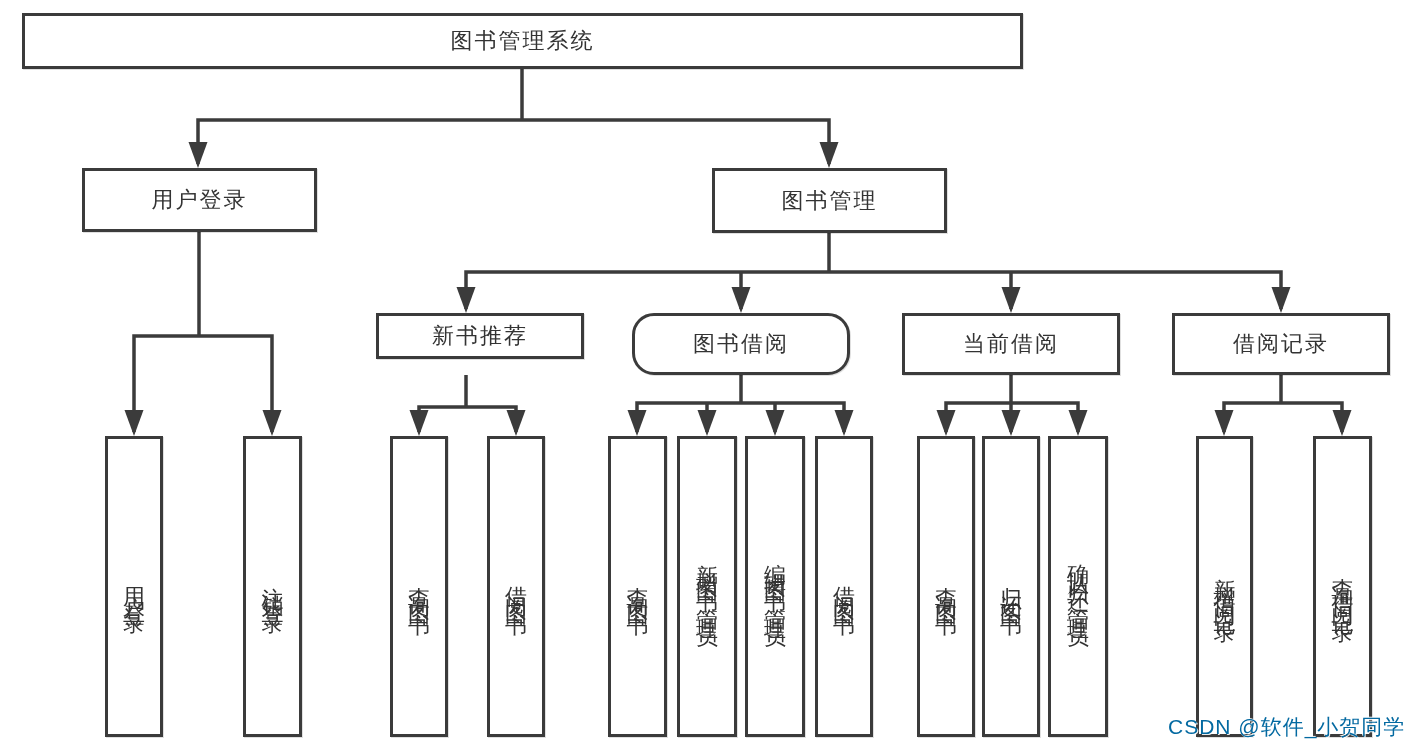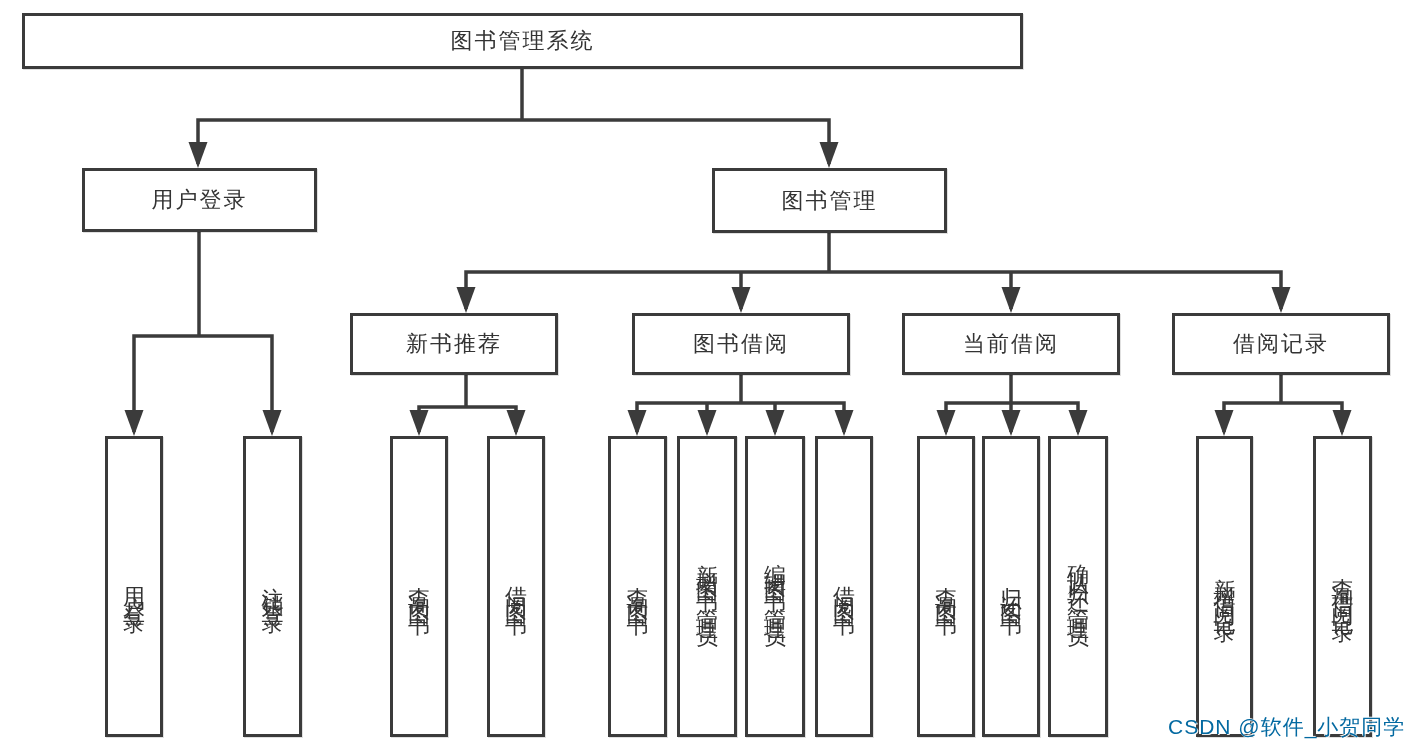--- a/index.html
+++ b/index.html
@@ -31,22 +31,22 @@
     letter-spacing:9px;
     line-height:1;
     white-space:nowrap;
   }
   
   .n-root   {left:22px;  top:13px;  width:1001px;height:56px;font-family:Liberation Serif, serif;}
   
   .n-login  {left:82px;  top:168px; width:235px; height:64px;}
   .n-mgmt   {left:712px; top:168px; width:235px; height:65px;}
   
-  .n-rec    {left:350px; top:313px; width:208px; height:62px;}
-  .n-borrow {left:632px; top:313px; width:218px; height:62px;}
+  .n-rec    {left:376px; top:313px; width:208px; height:46px;}
+  .n-borrow {left:632px; top:313px; width:218px; height:62px;border-radius:22px;}
   .n-current{left:902px; top:313px; width:218px; height:62px;}
   .n-records{left:1172px;top:313px; width:218px; height:62px;}
   
   .vb{top:436px;height:301px;}
   .n-l-login   {left:105px; width:58px;}
   .n-l-logout  {left:243px; width:59px;}
   .n-rec-c1    {left:390px; width:58px;}
   .n-rec-c2    {left:487px; width:58px;}
   .n-bor-c1    {left:608px; width:59px;}
   .n-bor-c2    {left:677px; width:60px;}

